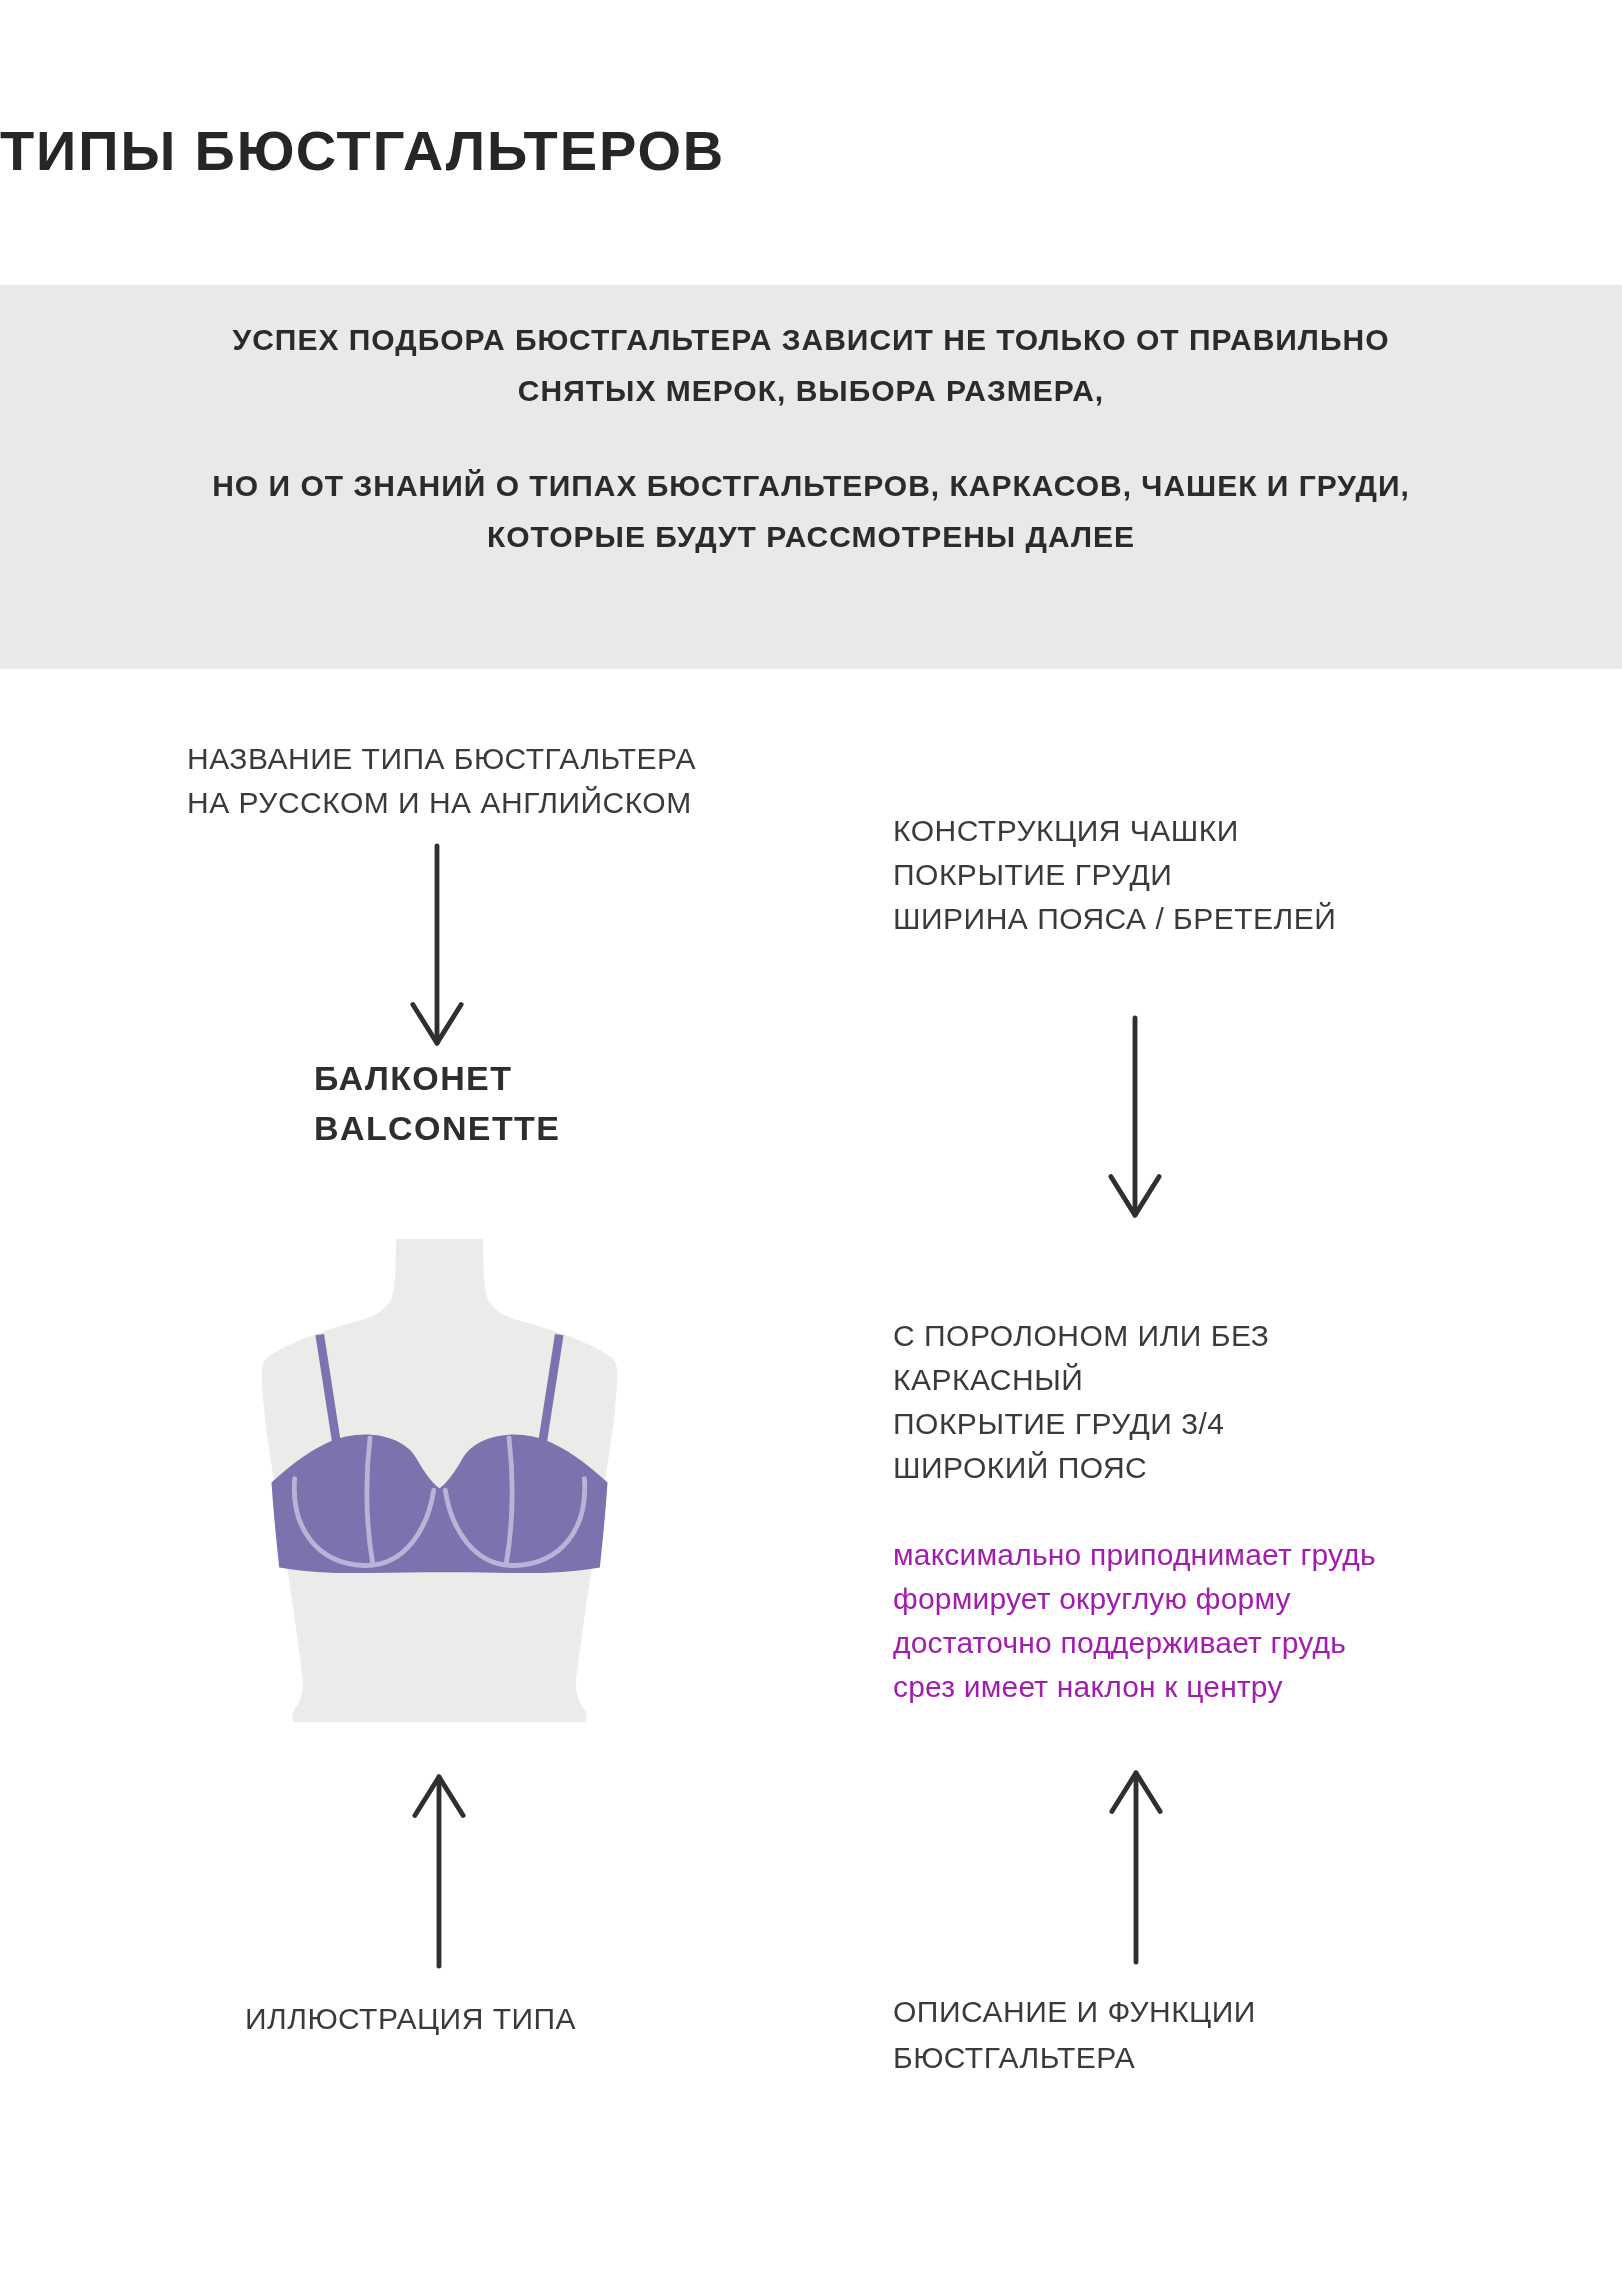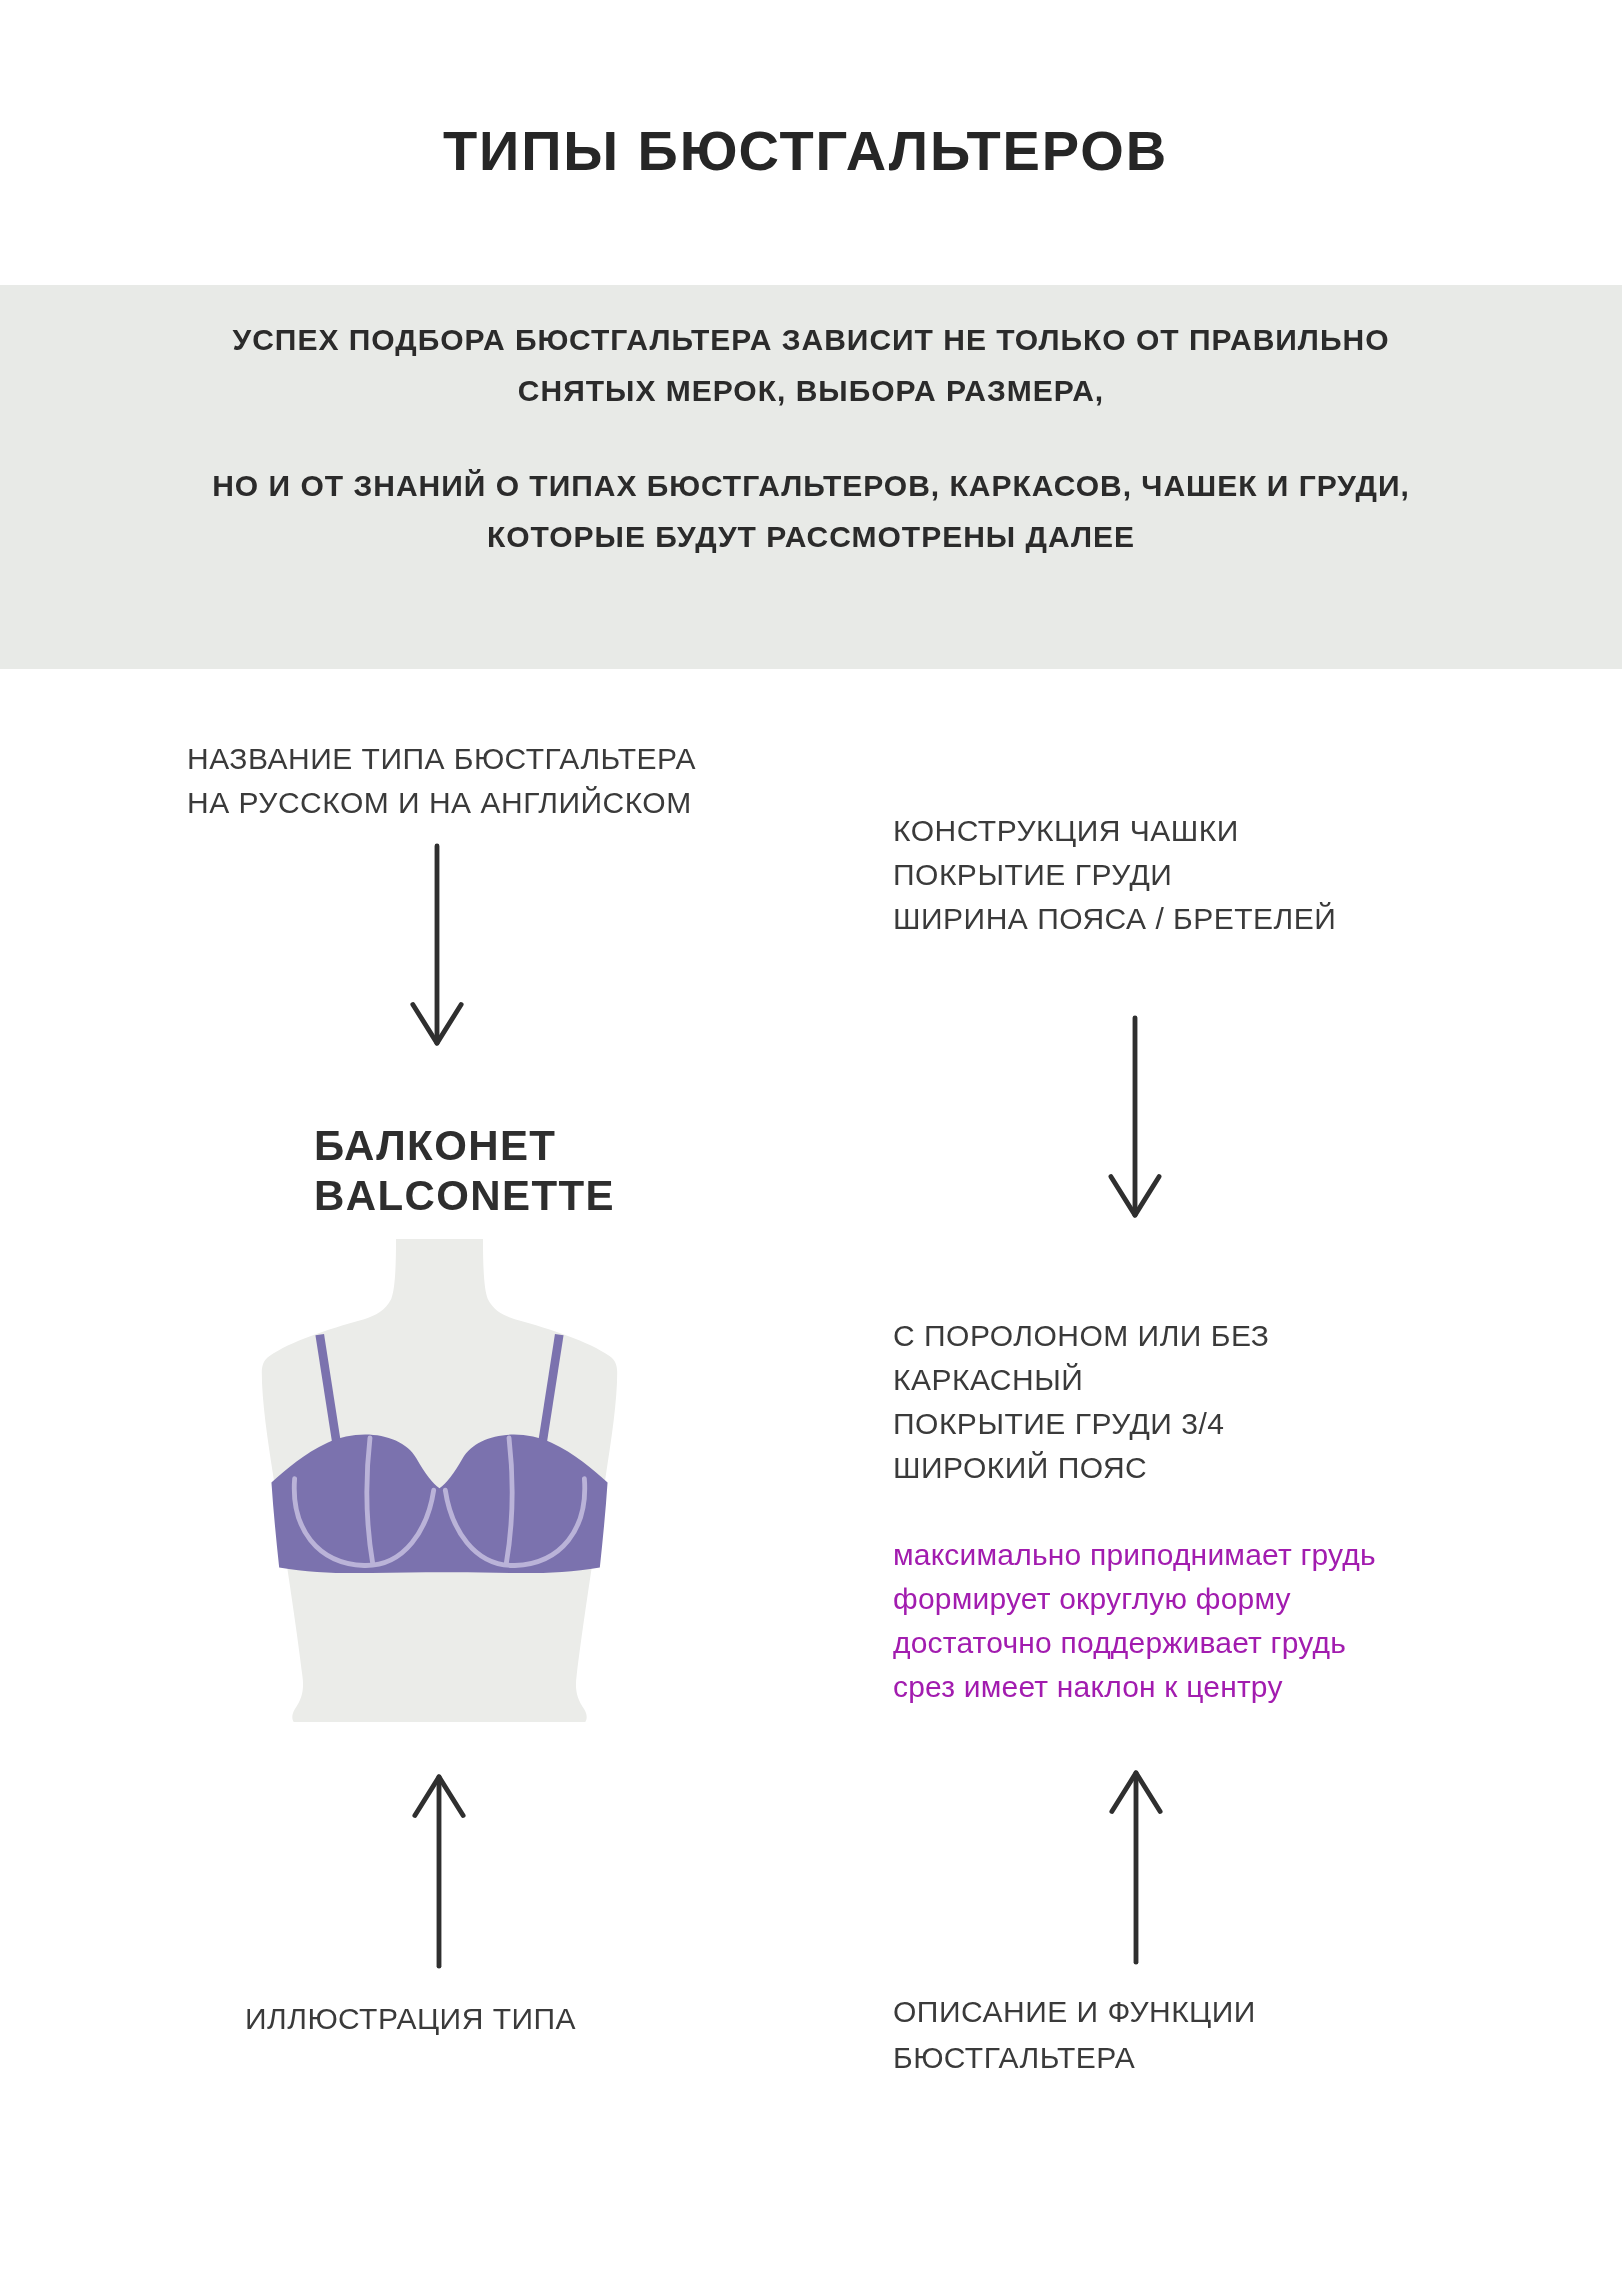--- a/index.html
+++ b/index.html
@@ -7,21 +7,21 @@
     position:relative;
     width:1622px;height:2295px;
     background:#ffffff;
     font-family:"Liberation Sans","DejaVu Sans",sans-serif;
     color:#323232;
     overflow:hidden;
   }
   .abs{position:absolute;}
   .page-title{
     left:0;top:118px;width:1611px;
-    text-align:center;
+    text-align:left;
     font-size:56px;font-weight:700;letter-spacing:1.9px;
     color:#262626;
   }
   .intro-band{
     left:0;top:285px;width:1622px;height:384px;
     background:#e8eae7;
     box-sizing:border-box;
     padding-top:29px;
   }
   .intro-par{
@@ -30,22 +30,22 @@
     font-size:30px;font-weight:700;letter-spacing:1px;
     line-height:51px;color:#2b2b2b;
   }
   .intro-par.first{margin-bottom:44px;}
   .anno{
     font-size:30px;letter-spacing:0.5px;line-height:44px;color:#3a3a3a;
   }
   .name-label{left:147px;top:737px;margin-left:40px;}
   .specs-label{left:893px;top:809px;}
   .type-name{
-    left:314px;top:1121px;
-    font-size:42px;font-weight:700;letter-spacing:1.4px;
+    left:314px;top:1053px;
+    font-size:34px;font-weight:700;letter-spacing:1.4px;
     line-height:50px;color:#2e2e2e;
   }
   .spec-list{left:893px;top:1314px;}
   .func-list{left:893px;top:1533px;font-size:30px;letter-spacing:0.2px;color:#a21caf;}
   .illus-label{left:237px;top:1997px;margin-left:8px;}
   .descr-label{left:893px;top:1989px;line-height:46px;}
   svg{display:block;}
 </style>
 </head>
 <body>

